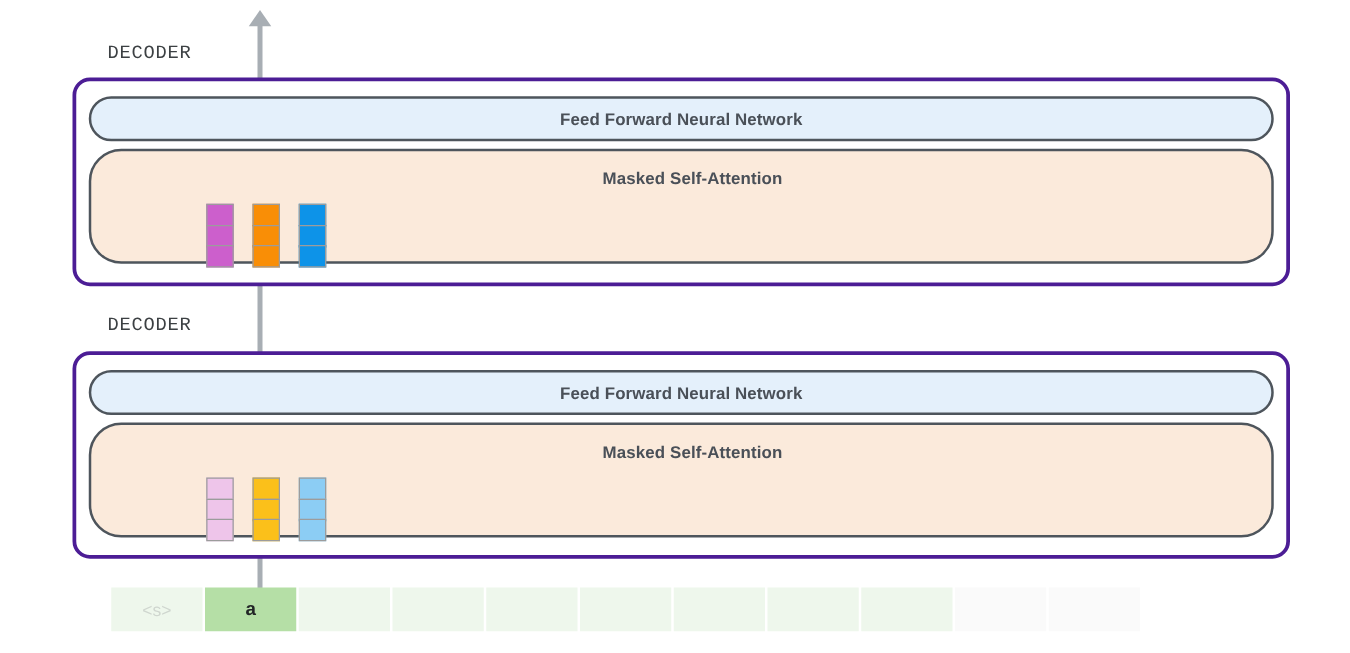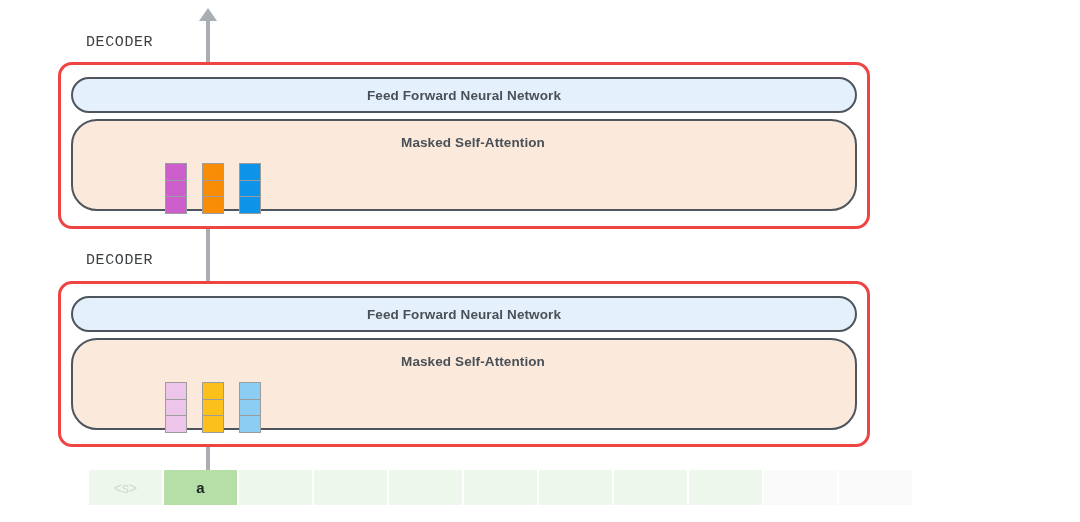--- a/index.html
+++ b/index.html
@@ -44,22 +44,22 @@
     font-size: 15px;
     font-weight: 400;
     color: #3c4043;
     letter-spacing: 0.6px;
     white-space: nowrap;
     font-family: Liberation Mono, monospace;
   }
   .decoder-box {
     position: absolute;
     left: 58px;
-    width: 812px;
-    border: 3px solid #ef4444;
+    width: 974px;
+    border: 3px solid #4c1d95;
     border-radius: 14px;
     background: #ffffff;
     box-sizing: border-box;
   }
 
   
   .ffn {
     position: absolute;
     left: 10px;
     right: 10px;

